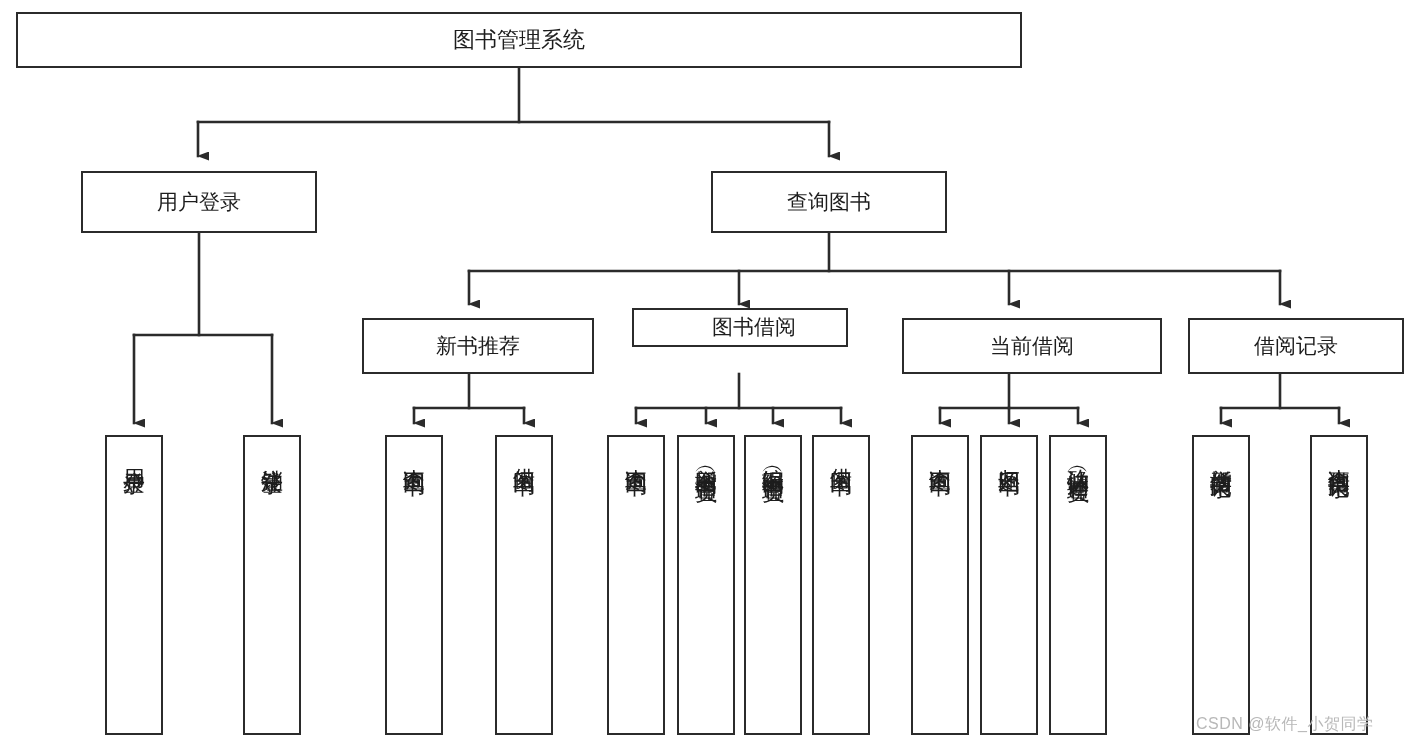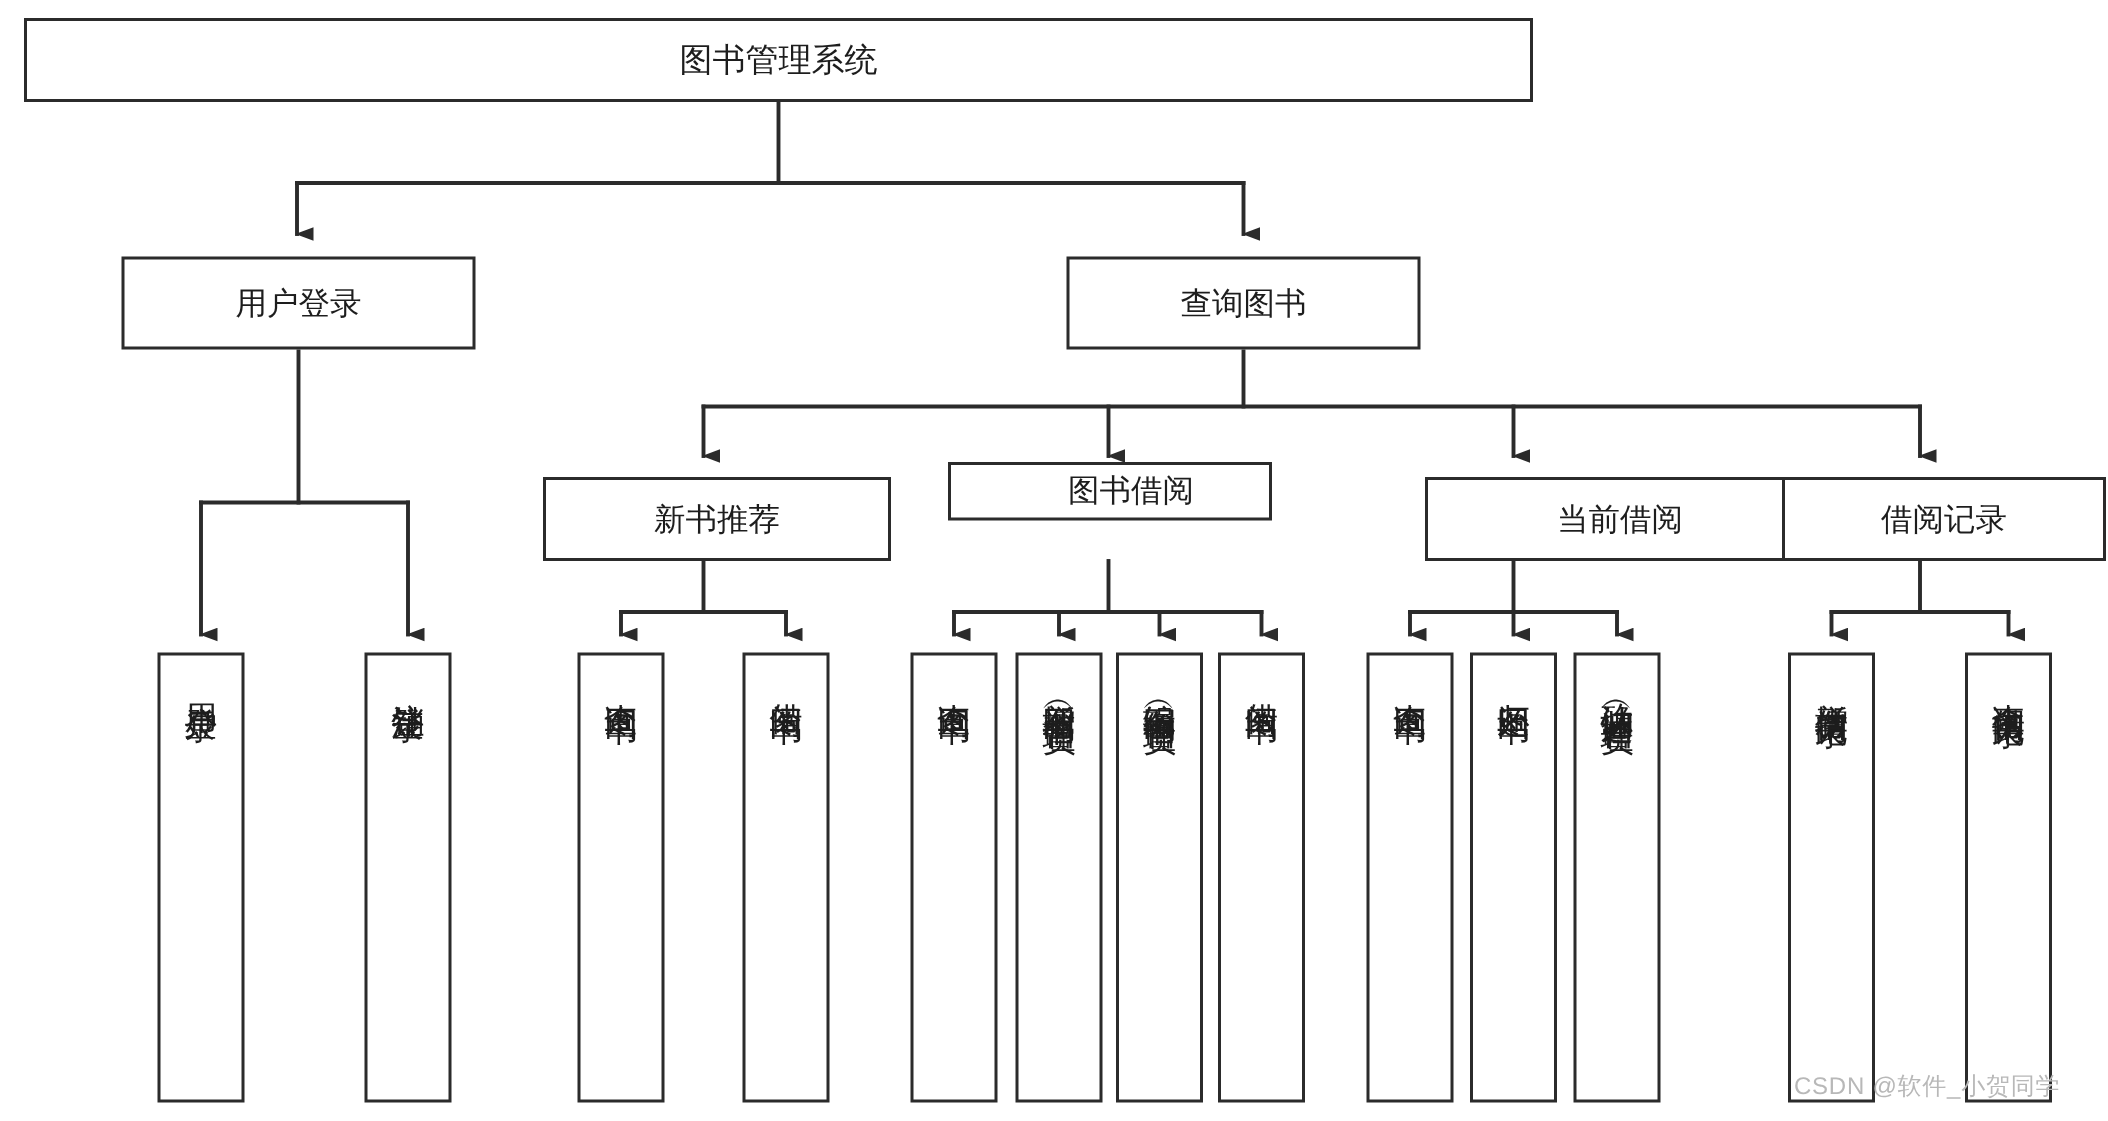--- a/index.html
+++ b/index.html
@@ -9,21 +9,20 @@
 
   .node{
     position:absolute;
     box-sizing:border-box;
     background:#ffffff;
     border:2px solid #2b2b2b;
     display:flex;
     align-items:center;
     justify-content:center;
     color:#1d1d1d;
-    font-family:Liberation Serif, serif;
   }
   .node .lbl{
     display:block;
     text-align:center;
     line-height:1.18;
     white-space:nowrap;
   }
   
   .node.h .lbl{font-size:21px;}
   .node.root .lbl{font-size:22px;}
@@ -115,21 +114,21 @@
   <div class="node h" style="left:711px;top:171px;width:236px;height:62px;">
     <span class="lbl">查询图书</span>
   </div>
 
   <div class="node h" style="left:362px;top:318px;width:232px;height:56px;">
     <span class="lbl">新书推荐</span>
   </div>
   <div class="node h" style="left:632px;top:308px;width:216px;height:39px;padding-left:28px;">
     <span class="lbl">图书借阅</span>
   </div>
-  <div class="node h" style="left:902px;top:318px;width:260px;height:56px;margin-left:48px;">
+  <div class="node h" style="left:902px;top:318px;width:260px;height:56px;">
     <span class="lbl">当前借阅</span>
   </div>
   <div class="node h" style="left:1172px;top:318px;width:216px;height:56px;margin-left:16px;">
     <span class="lbl">借阅记录</span>
   </div>
 
   <div class="node v" style="left:105px;top:435px;width:58px;height:300px;">
     <span class="lbl">用户登录</span>
   </div>
   <div class="node v" style="left:243px;top:435px;width:58px;height:300px;">

